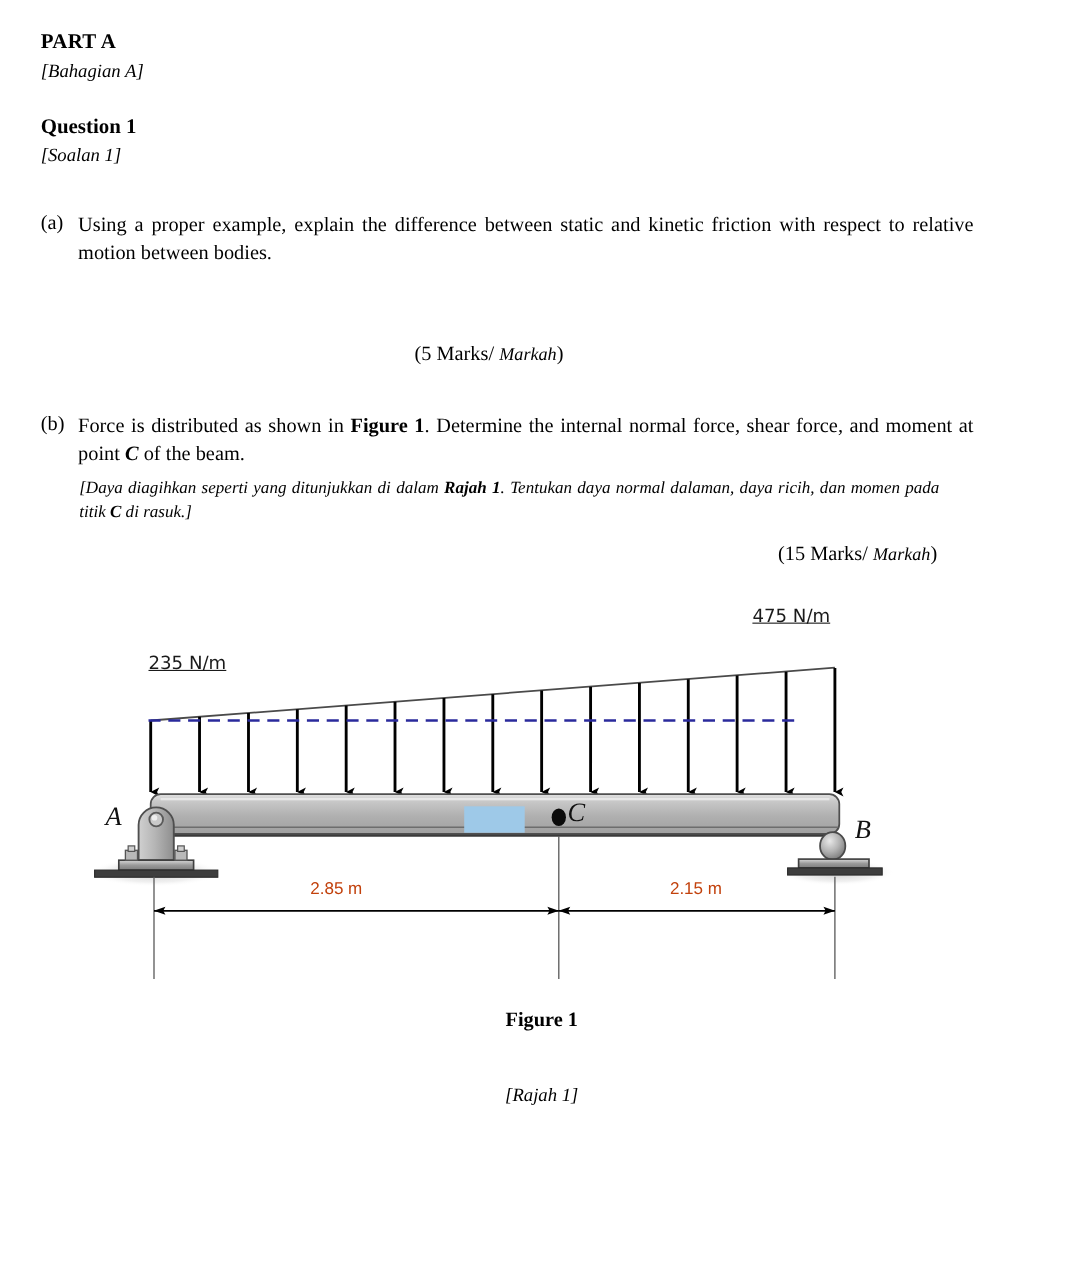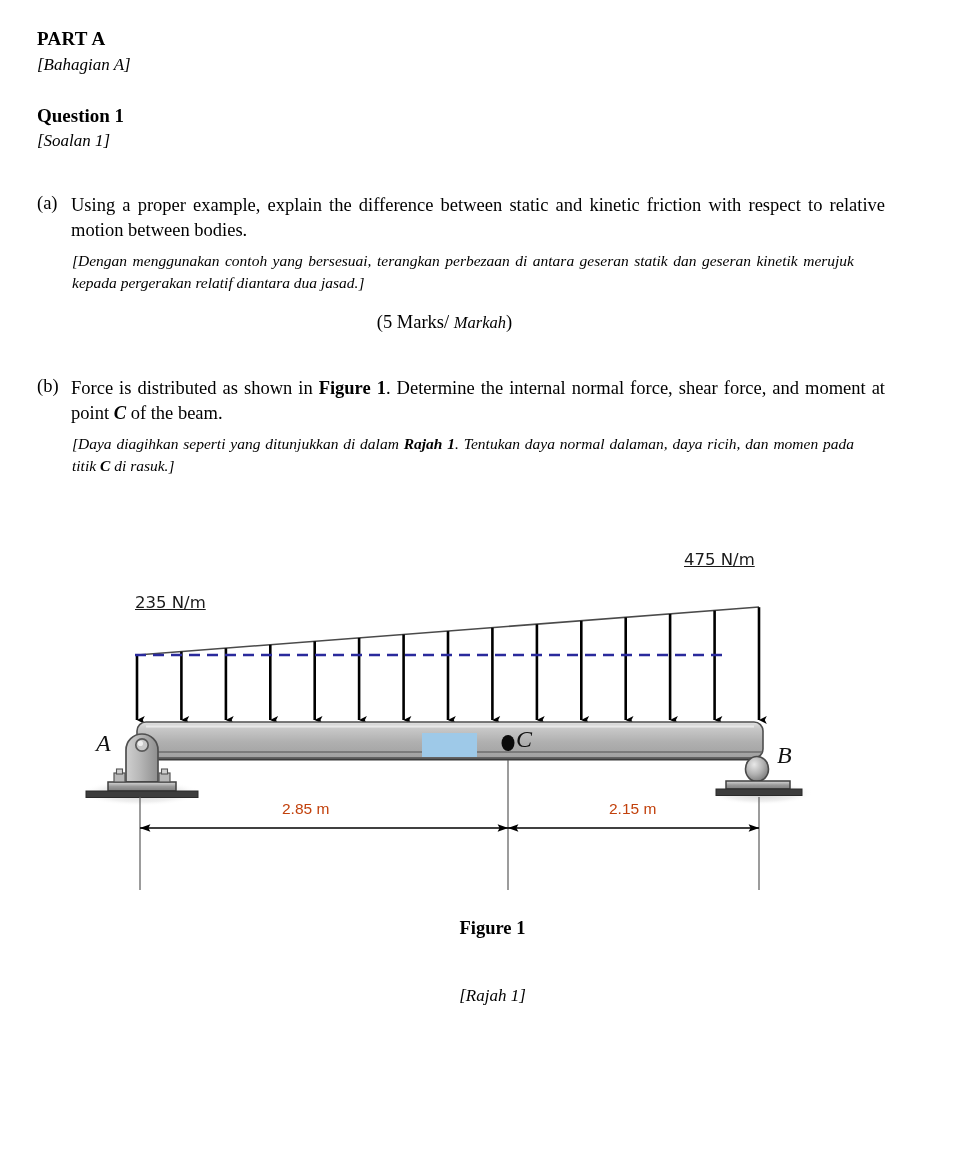--- a/index.html
+++ b/index.html
@@ -149,30 +149,32 @@
 
   <div class="part-heading">PART A</div>
   <div class="part-heading-my">[Bahagian A]</div>
   <div class="q-heading">Question 1</div>
   <div class="q-heading-my">[Soalan 1]</div>
 
   <div class="qblock" style="left:33px; top:193px; width:815px;">
     <div class="qmark">(a)</div>
     <div class="qtext">Using a proper example, explain the difference between static and kinetic friction with respect to relative motion between bodies.</div>
   </div>
-  <div class="qtext-my" style="top:250px;">[Dengan menggunakan contoh yang bersesuai, terangkan perbezaan di antara geseran statik dan geseran kinetik merujuk kepada pergerakan relatif diantara dua jasad.]</div>
   <div class="marks" style="top:312px;text-align:center;">
     <span>(5 Marks/ </span><span class="my">Markah</span><span>)</span>
   </div>
 
   <div class="qblock" style="left:33px; top:376px; width:815px;">
     <div class="qmark">(b)</div>
     <div class="qtext"><span>Force is distributed as shown in </span><b>Figure 1</b><span>. Determine the internal normal force, shear force, and moment at point </span><b class="bi">C</b><span> of the beam.</span></div>
   </div>
   <div class="qtext-my" style="top:433px;"><span>[Daya diagihkan seperti yang ditunjukkan di dalam </span><b>Rajah 1</b><span>. Tentukan daya normal dalaman, daya ricih, dan momen pada titik </span><b>C</b><span> di rasuk.]</span></div>
+  <div class="marks" style="top:494px;">
+    <span>(15 Marks/ </span><span class="my">Markah</span><span>)</span>
+  </div>
 
   <div class="figure-area">
 
     <svg width="977" height="350" viewBox="0 0 977 350">
       <defs>
         <linearGradient id="beamGrad" x1="0" y1="0" x2="0" y2="1">
           <stop offset="0%" stop-color="#e2e2e2"></stop>
           <stop offset="18%" stop-color="#c8c8c8"></stop>
           <stop offset="55%" stop-color="#b0b0b0"></stop>
           <stop offset="100%" stop-color="#a0a0a0"></stop>

